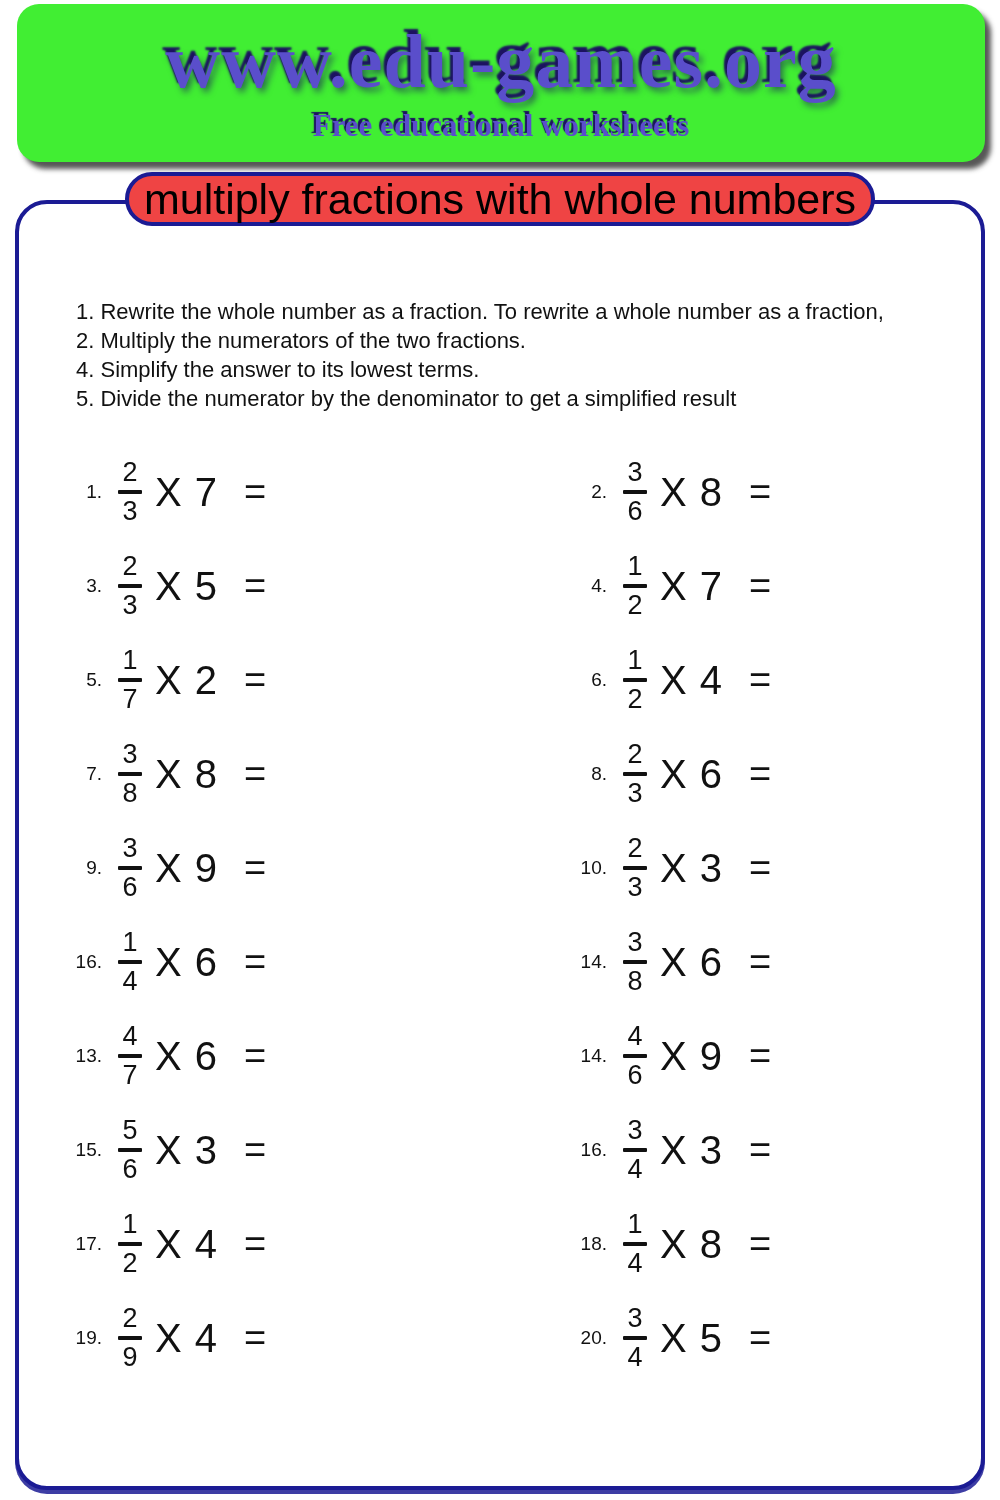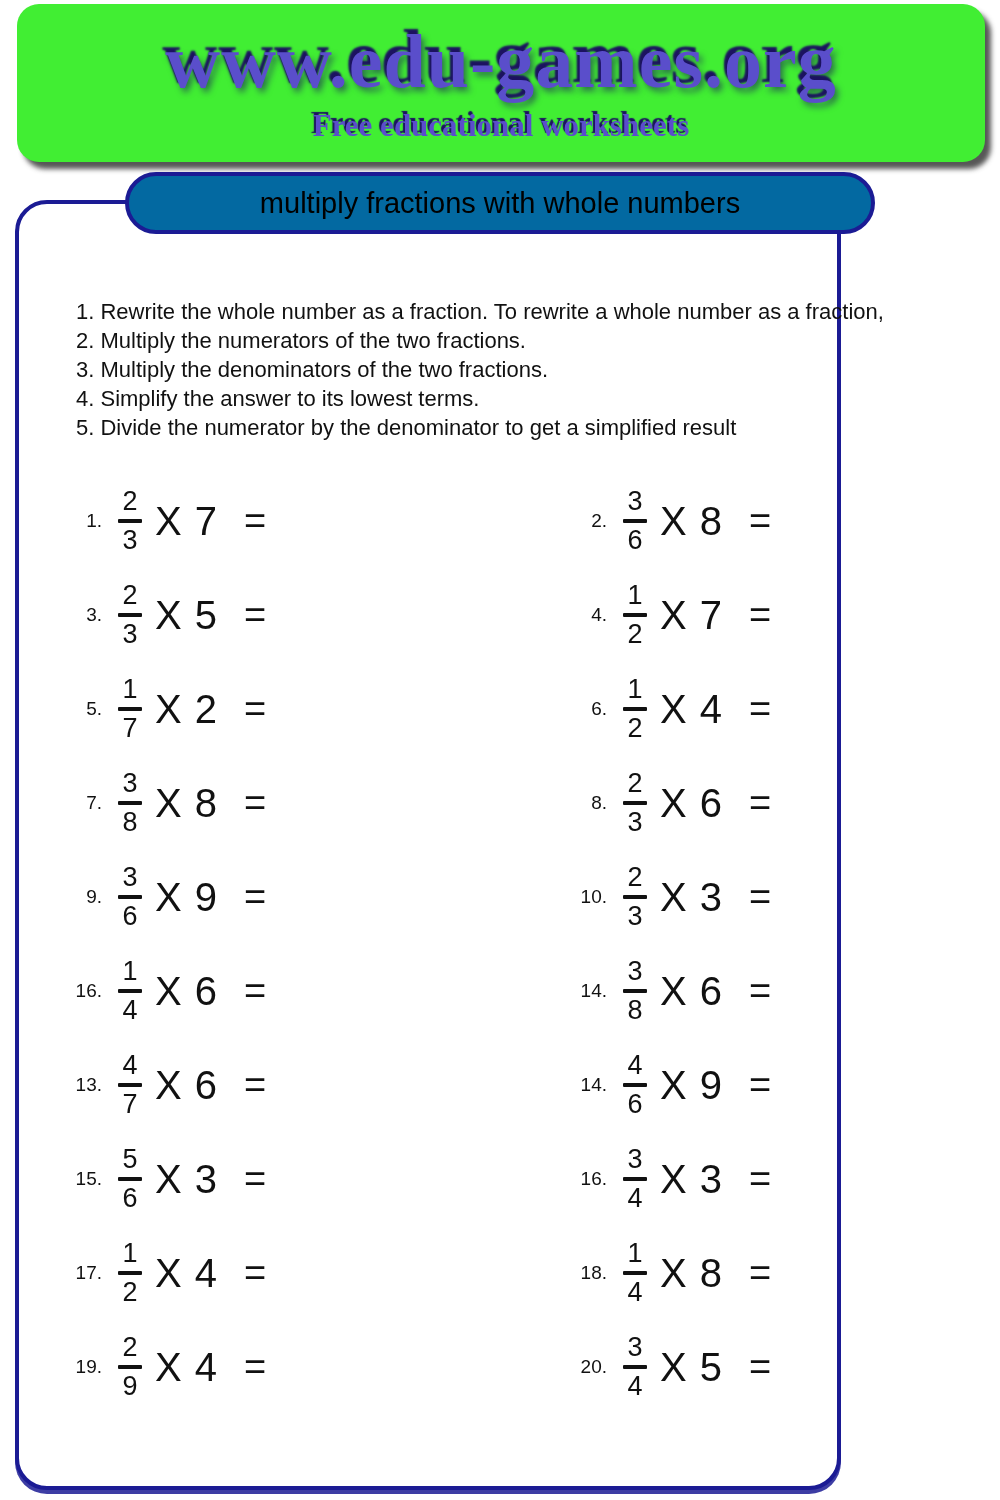--- a/index.html
+++ b/index.html
@@ -44,40 +44,40 @@
     color: #5a4ecb;
     text-shadow: -2px -3px 1px #1c1260;
   }
 
   
   .title-badge {
     position: absolute;
     left: 125px;
     top: 172px;
     width: 750px;
-    height: 62px;
-    background: #0369a1;
+    height: 54px;
+    background: #ef4444;
     border: 4px solid #1b1b94;
     border-radius: 31px;
     display: flex;
     align-items: center;
     justify-content: center;
     z-index: 3;
-    font-size: 29px;
+    font-size: 43px;
     color: #000000;
     letter-spacing: 0px;
     white-space: nowrap;
   }
 
   
   .main-box {
     position: absolute;
     left: 15px;
     top: 200px;
-    width: 826px;
+    width: 970px;
     height: 1290px;
     background: #ffffff;
     border: 4px solid #1b1b94;
     border-radius: 32px;
     box-shadow: 0 4px 0 rgba(27,27,148,0.85);
     z-index: 2;
   }
 
   .instructions {
     margin: 93px 30px 0 57px;
@@ -152,21 +152,20 @@
 
   <div class="title-badge">
     <span>multiply fractions with whole numbers</span>
   </div>
 
   <div class="main-box">
 
     <div class="instructions">
       <div class="instruction-line">1. Rewrite the whole number as a fraction. To rewrite a whole number as a fraction,</div>
       <div class="instruction-line">2. Multiply the numerators of the two fractions.</div>
-      <div class="instruction-line">3. Multiply the denominators of the two fractions.</div>
       <div class="instruction-line">4. Simplify the answer to its lowest terms.</div>
       <div class="instruction-line">5. Divide the numerator by the denominator to get a simplified result</div>
     </div>
 
     <div class="problems-grid" id="problems-grid">
   <div class="problem">
     <span class="p-label">1.</span>
     <span class="fraction">
       <span class="frac-num">2</span>
       <span class="frac-bar"></span>

